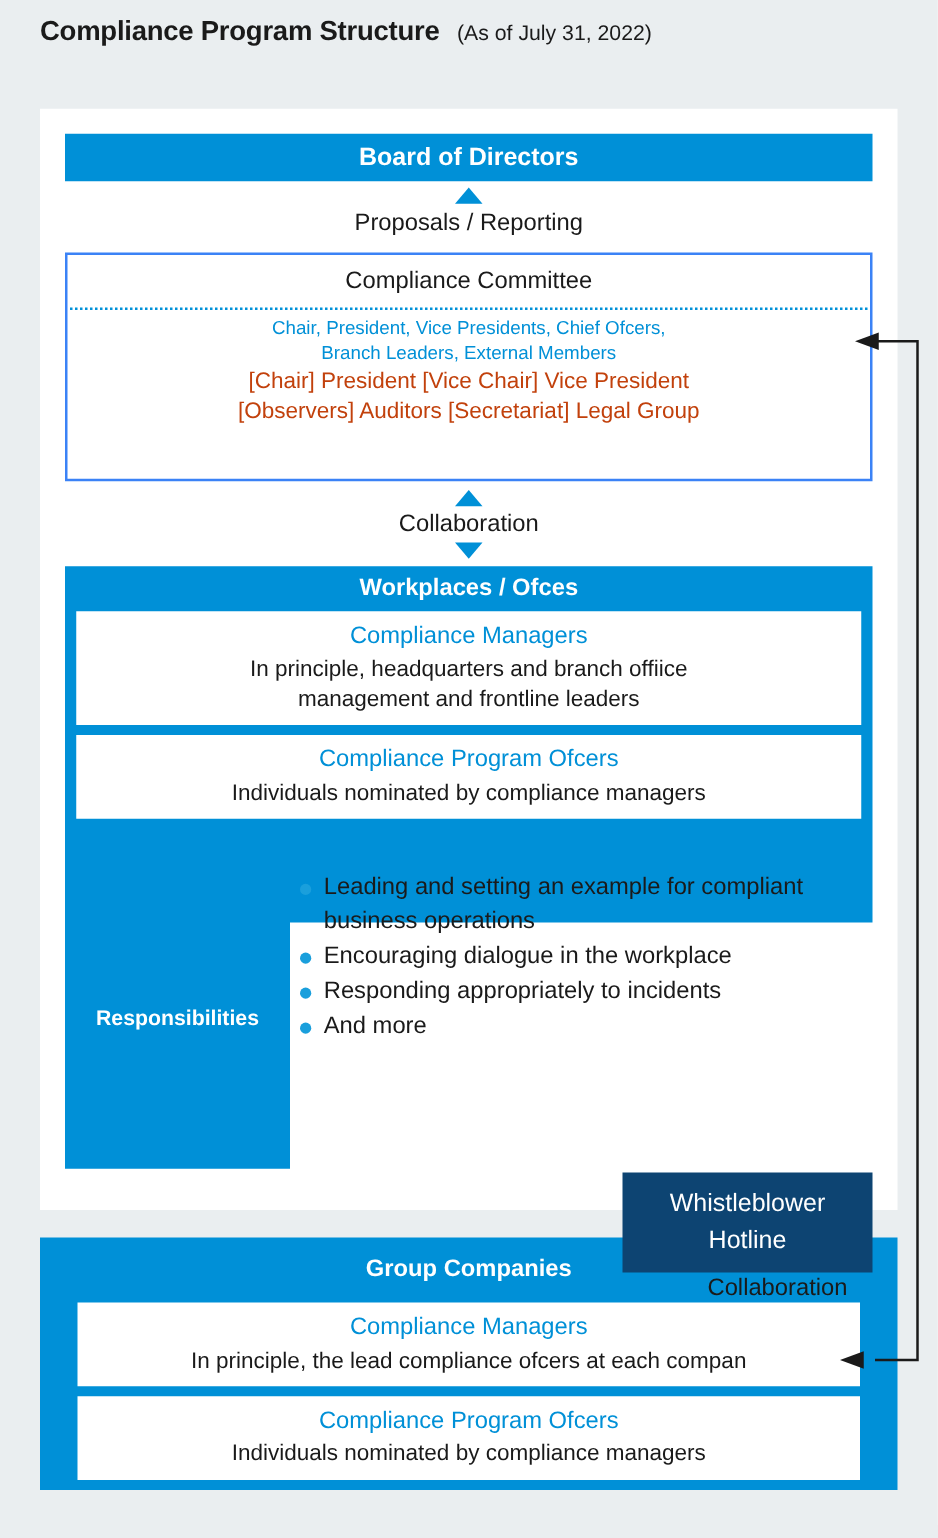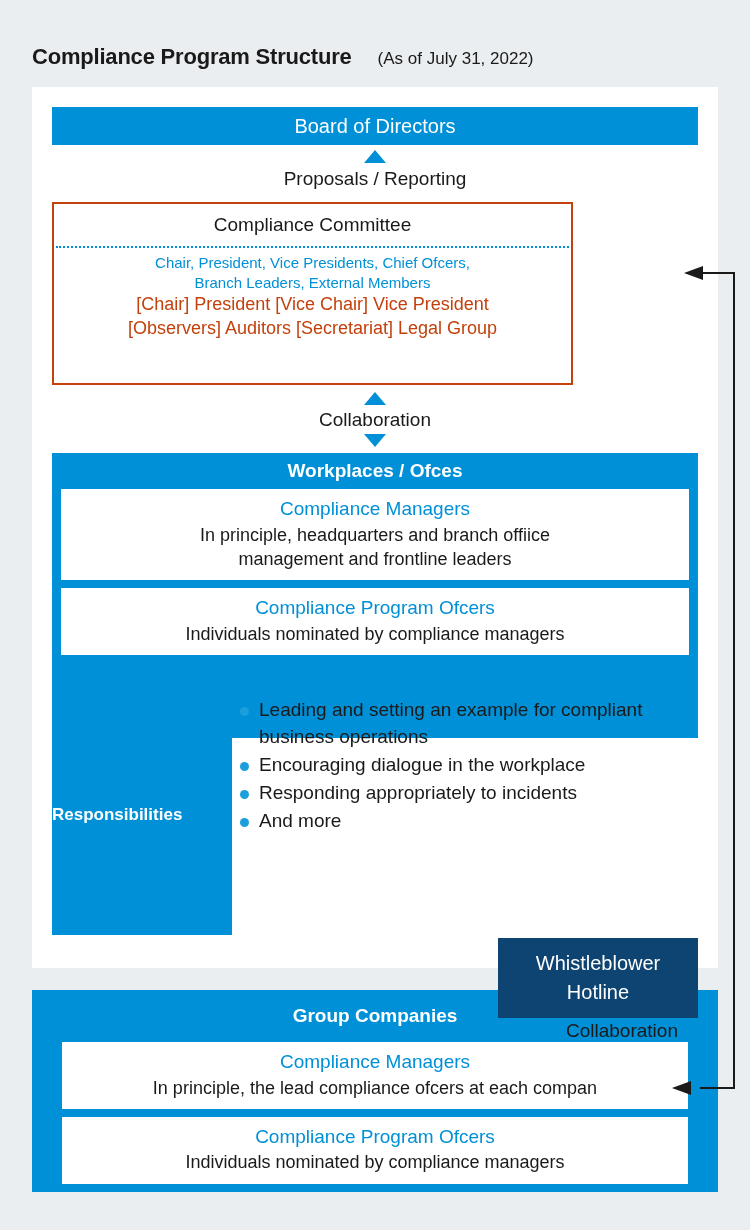--- a/index.html
+++ b/index.html
@@ -17,24 +17,24 @@
     position: relative;
     width: 750px;
     height: 1230px;
     background: #eaeef0;
   }
 
   
   .title-row {
     position: absolute;
     left: 32px;
-    top: 44px;
+    top: 12px;
     display: flex;
     align-items: baseline;
-    gap: 26px;
+    gap: 14px;
     white-space: nowrap;
   }
   .title-main {
     font-size: 22px;
     font-weight: bold;
     color: #1a1a1a;
     letter-spacing: -0.2px;
   }
   .title-date {
     font-size: 17px;
@@ -54,21 +54,21 @@
 
   
   .blue-bar {
     position: absolute;
     background: #0090d7;
     color: #ffffff;
     display: flex;
     align-items: center;
     justify-content: center;
     font-size: 20px;
-    font-weight: normal;
+    font-weight: bold;
   }
 
   
   .board {
     left: 52px;
     top: 107px;
     width: 646px;
     height: 38px;
   }
 
@@ -89,23 +89,23 @@
     color: #1a1a1a;
     text-align: center;
     white-space: nowrap;
   }
 
   
   .committee {
     position: absolute;
     left: 52px;
     top: 202px;
-    width: 521px;
+    width: 646px;
     height: 183px;
-    border: 2px solid #c2410c;
+    border: 2px solid #3b82f6;
     background: #ffffff;
   }
   .committee-title {
     height: 42px;
     display: flex;
     align-items: center;
     justify-content: center;
     font-size: 19px;
     color: #1a1a1a;
   }
@@ -168,20 +168,21 @@
   .resp-label {
     position: absolute;
     left: 52px;
     top: 695px;
     width: 180px;
     height: 240px;
     background: #0090d7;
     color: #ffffff;
     display: flex;
     align-items: center;
+    justify-content: center;
     font-size: 17px;
     font-weight: bold;
   }
   .resp-list {
     position: absolute;
     left: 240px;
     top: 697px;
     width: 458px;
   }
   .resp-item {

